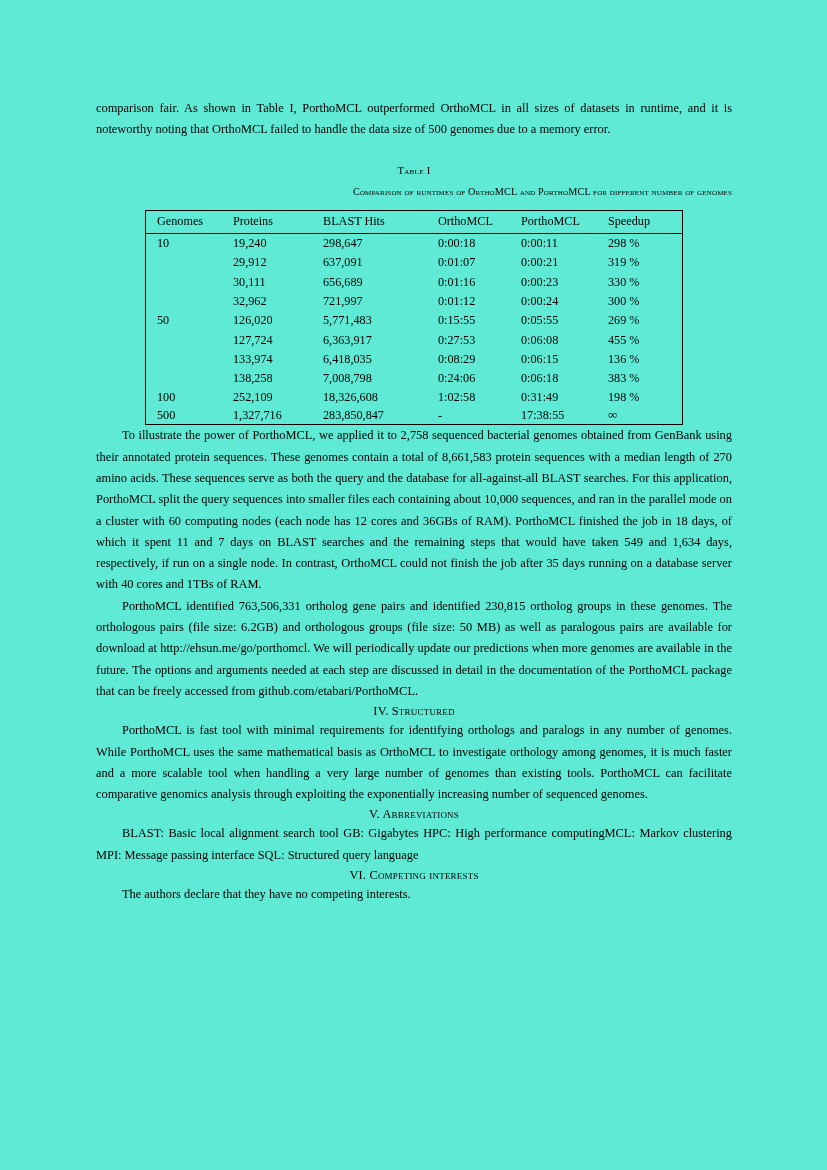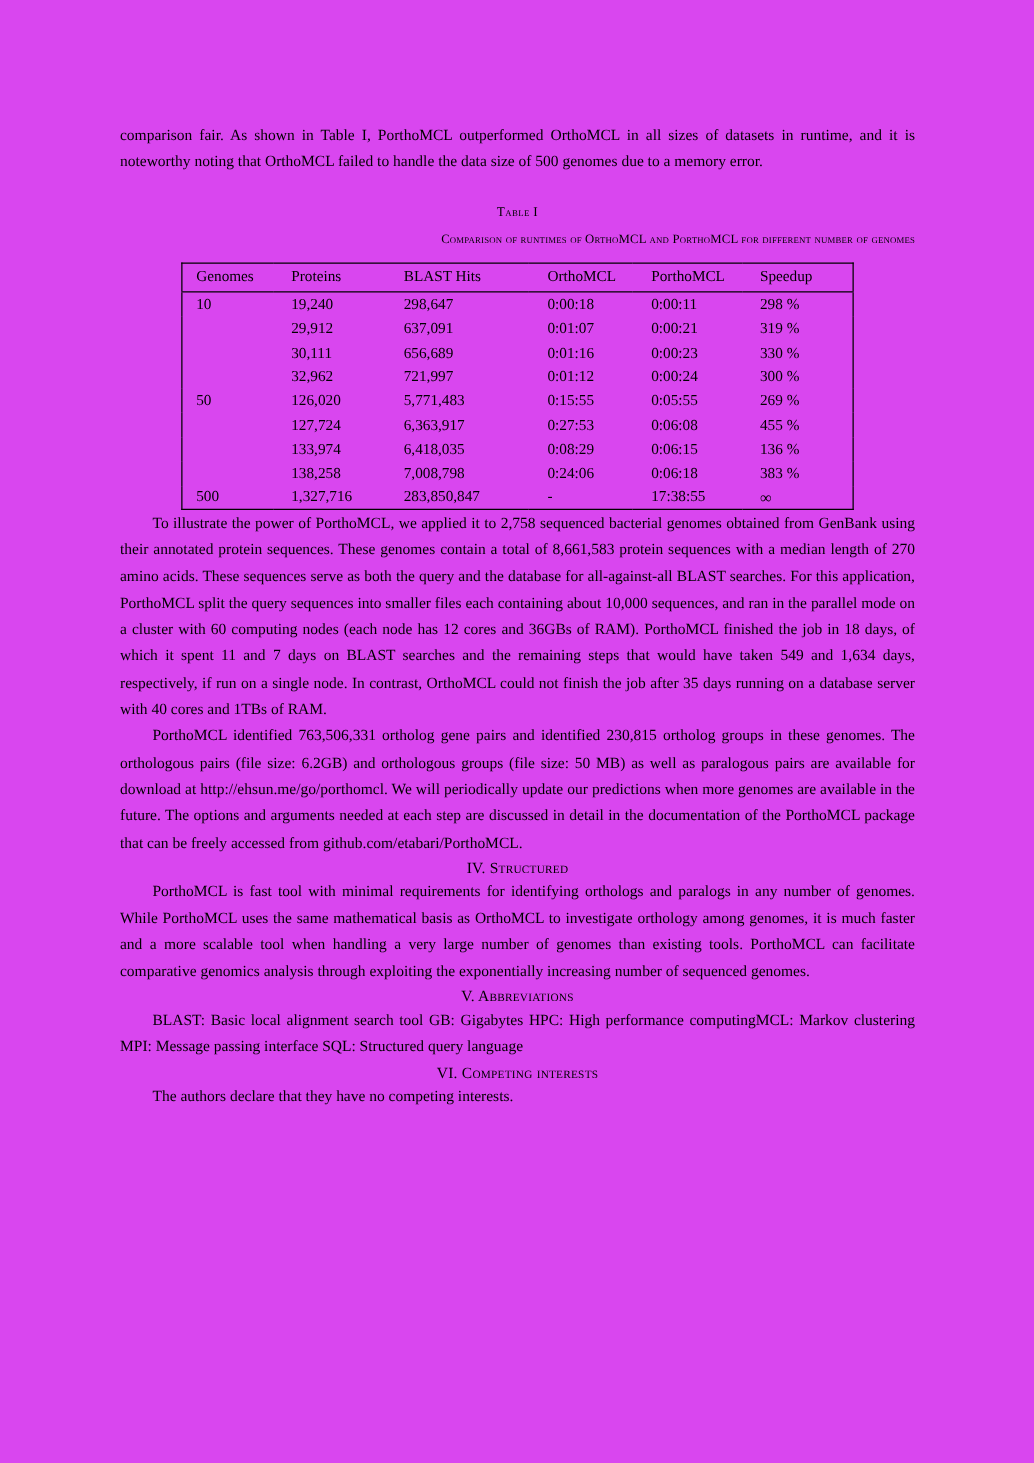--- a/index.html
+++ b/index.html
@@ -8,21 +8,21 @@
     background: #ffffff;
   }
   body {
     font-family: "Liberation Serif", "DejaVu Serif", serif;
     color: #000000;
   }
   .page {
     position: relative;
     width: 827px;
     height: 1170px;
-    background: #d946ef;
+    background: #5eead4;
     overflow: hidden;
     box-sizing: border-box;
   }
   .content {
     position: absolute;
     left: 96px;
     top: 98px;
     width: 636px;
   }
 
@@ -192,20 +192,28 @@
             </tr>
             <tr>
               <td class="c0"></td>
               <td class="c1">138,258</td>
               <td class="c2">7,008,798</td>
               <td class="c3">0:24:06</td>
               <td class="c4">0:06:18</td>
               <td class="c5">383 %</td>
             </tr>
             <tr class="tight">
+              <td class="c0">100</td>
+              <td class="c1">252,109</td>
+              <td class="c2">18,326,608</td>
+              <td class="c3">1:02:58</td>
+              <td class="c4">0:31:49</td>
+              <td class="c5">198 %</td>
+            </tr>
+            <tr class="tight">
               <td class="c0">500</td>
               <td class="c1">1,327,716</td>
               <td class="c2">283,850,847</td>
               <td class="c3">-</td>
               <td class="c4">17:38:55</td>
               <td class="c5 infinity">∞</td>
             </tr>
           </tbody>
         </table>
       </div>

